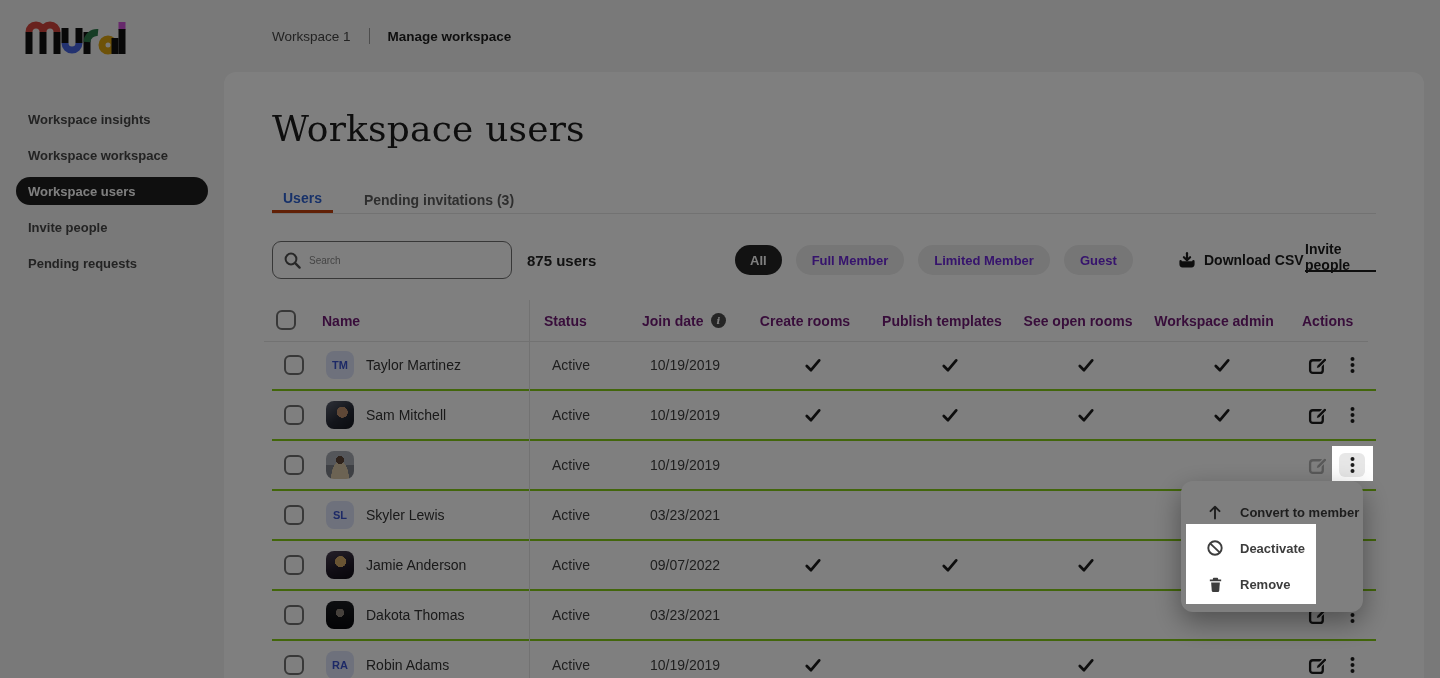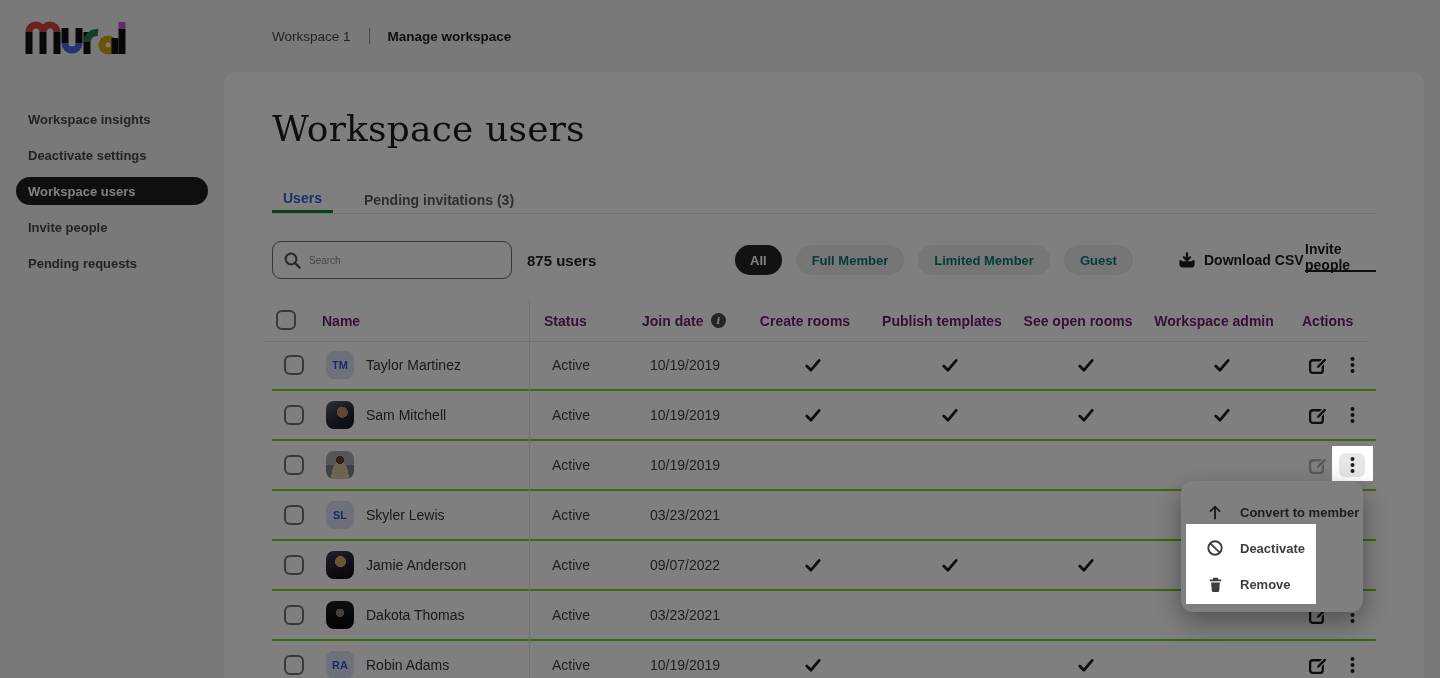--- a/index.html
+++ b/index.html
@@ -17,31 +17,31 @@
   .sidebar{position:absolute;left:16px;top:101px;width:192px;}
   .side-item{height:36px;display:flex;align-items:center;padding:0 12px;font-size:13px;font-weight:700;color:#474747;border-radius:14px;box-sizing:border-box;cursor:pointer;}
   .side-item.active{background:#1f1f1f;color:#ffffff;height:28px;margin:4px 0;}
 
   
   .card{position:absolute;left:224px;top:72px;width:1200px;height:606px;background:#ffffff;border-radius:12px 12px 0 0;}
   .title{position:absolute;left:48px;top:36px;margin:0;font-family:"DejaVu Serif","Liberation Serif",serif;font-weight:500;font-size:36px;color:#1d1d1d;letter-spacing:.2px;}
 
   .tabs{position:absolute;left:48px;right:48px;top:114px;height:27px;border-bottom:1px solid #e4e4e4;display:flex;gap:20px;}
   .tab{box-sizing:border-box;height:27px;padding:0 11px;display:flex;align-items:center;font-size:14px;font-weight:700;color:#5d5d5d;cursor:pointer;}
-  .tab.active{color:#2f63d2;border-bottom:3px solid #15803d;}
+  .tab.active{color:#2f63d2;border-bottom:3px solid #c2410c;}
 
   
   .controls{position:absolute;left:48px;top:169px;width:1104px;height:38px;}
   .search{position:absolute;left:0;top:0;width:240px;height:38px;border:1.5px solid #6f6f6f;border-radius:9px;box-sizing:border-box;background:#fff;}
   .search input{position:absolute;left:34px;top:1px;width:196px;height:33px;border:none;outline:none;font-family:inherit;font-size:10px;color:#333;background:transparent;}
   .search input::placeholder{color:#8a8a8a;}
   .search-icon{position:absolute;left:10px;top:9px;width:19px;height:19px;color:#4f4f4f;}
   .count{position:absolute;left:255px;top:0;height:38px;display:flex;align-items:center;font-size:15px;font-weight:700;color:#242424;}
   .pills{position:absolute;left:463px;top:4px;display:flex;gap:14px;}
-  .pill{height:30px;display:flex;align-items:center;padding:0 16px;border-radius:15px;background:#ececec;font-size:13px;font-weight:700;color:#0f766e;cursor:pointer;}
+  .pill{height:30px;display:flex;align-items:center;padding:0 16px;border-radius:15px;background:#ececec;font-size:13px;font-weight:700;color:#6d28d9;cursor:pointer;}
   .pill.active{background:#242424;color:#ffffff;padding:0 15px;}
   .download{position:absolute;left:906px;top:0;height:38px;display:flex;align-items:center;gap:8px;font-size:14px;font-weight:700;color:#1c1c1c;cursor:pointer;}
   .invite{position:absolute;left:1033px;top:3px;height:26px;display:flex;align-items:center;border-bottom:2px solid #1c1c1c;font-size:14px;font-weight:700;color:#1c1c1c;cursor:pointer;}
 
   
   .thead{position:absolute;left:40px;top:228px;width:1104px;height:41px;border-bottom:1px solid #e4e4e4;font-size:14px;font-weight:700;color:#701a75;}
   .hcell{position:absolute;top:0;height:100%;display:flex;align-items:center;gap:8px;white-space:nowrap;}
   .h-name{left:58px;}.h-status{left:280px;}.h-join{left:378px;}
   .h-create{left:541px;transform:translateX(-50%);}
   .h-publish{left:678px;transform:translateX(-50%);}
@@ -101,21 +101,21 @@
     </svg>
     <div class="breadcrumb">
       <span>Workspace 1</span>
       <span class="bc-sep"></span>
       <span class="bc-bold">Manage workspace</span>
     </div>
   </header>
 
   <nav class="sidebar">
     <div class="side-item">Workspace insights</div>
-    <div class="side-item">Deactivate settings</div>
+    <div class="side-item">Workspace workspace</div>
     <div class="side-item active">Workspace users</div>
     <div class="side-item">Invite people</div>
     <div class="side-item">Pending requests</div>
   </nav>
 
   <main class="card">
     <h1 class="title">Workspace users</h1>
 
     <div class="tabs">
       <div class="tab active">Users</div>

